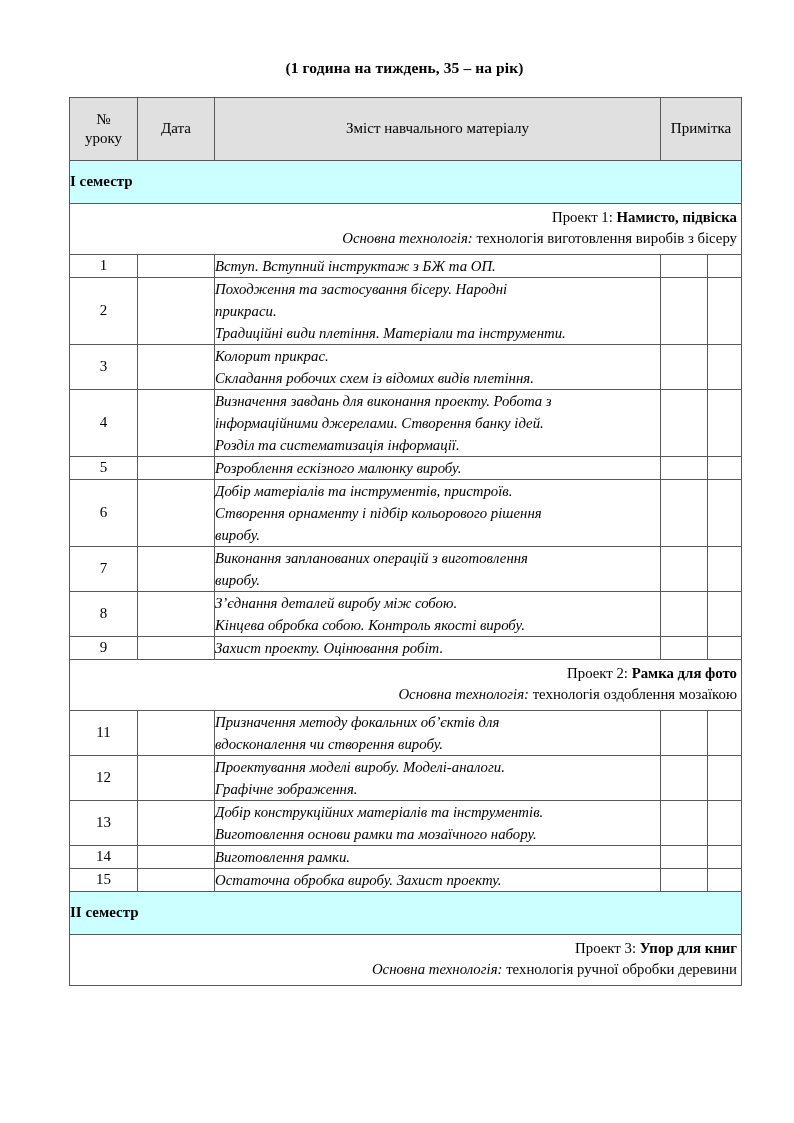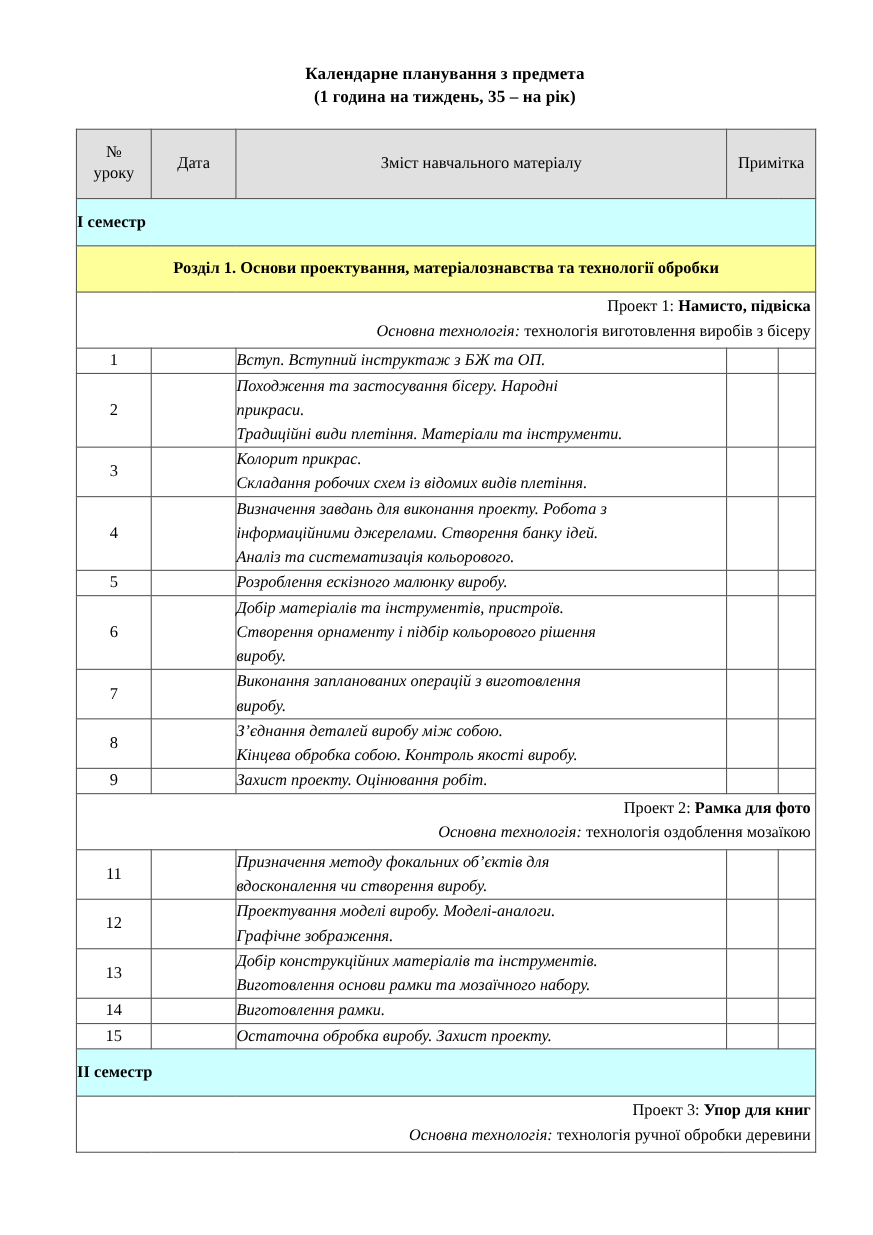--- a/index.html
+++ b/index.html
@@ -107,21 +107,20 @@
   }
   td.body span { display: block; white-space: nowrap; }
   td.note { }
 </style>
 </head>
 <body>
 
 <div class="page">
 
   <div class="doc-title">
-    <div>Календарне планування з предмета</div>
     <div>(1 година на тиждень, 35 – на рік)</div>
   </div>
 
   <table class="plan">
     <colgroup>
       <col class="c-num">
         <col class="c-date">
         <col class="c-body">
         <col class="c-n1">
         <col class="c-n2">
@@ -134,23 +133,20 @@
         </th>
         <th class="h-date">Дата</th>
         <th class="h-body">Зміст навчального матеріалу</th>
         <th class="h-note" colspan="2">Примітка</th>
       </tr>
     </thead>
     <tbody id="plan-body">
         <tr class="semester">
           <td colspan="5">І семестр</td>
         </tr>
-        <tr class="section">
-          <td colspan="5">Розділ 1. Основи проектування, матеріалознавства та технології обробки</td>
-        </tr>
         <tr class="project">
           <td colspan="5">
             <span class="proj-line1">Проект 1: <b>Намисто, підвіска</b></span>
             <span class="proj-line2"><i>Основна технологія:</i> технологія виготовлення виробів з бісеру</span>
           </td>
         </tr>
         <tr>
           <td class="num">1</td>
           <td class="date"></td>
           <td class="body">
@@ -179,21 +175,21 @@
           </td>
           <td class="note"></td>
           <td class="note"></td>
         </tr>
         <tr>
           <td class="num">4</td>
           <td class="date"></td>
           <td class="body">
             <span>Визначення завдань для виконання проекту. Робота з</span>
             <span>інформаційними джерелами. Створення банку ідей.</span>
-            <span>Аналіз та систематизація кольорового.</span>
+            <span>Розділ та систематизація інформації.</span>
           </td>
           <td class="note"></td>
           <td class="note"></td>
         </tr>
         <tr>
           <td class="num">5</td>
           <td class="date"></td>
           <td class="body">
             <span>Розроблення ескізного малюнку виробу.</span>
           </td>

